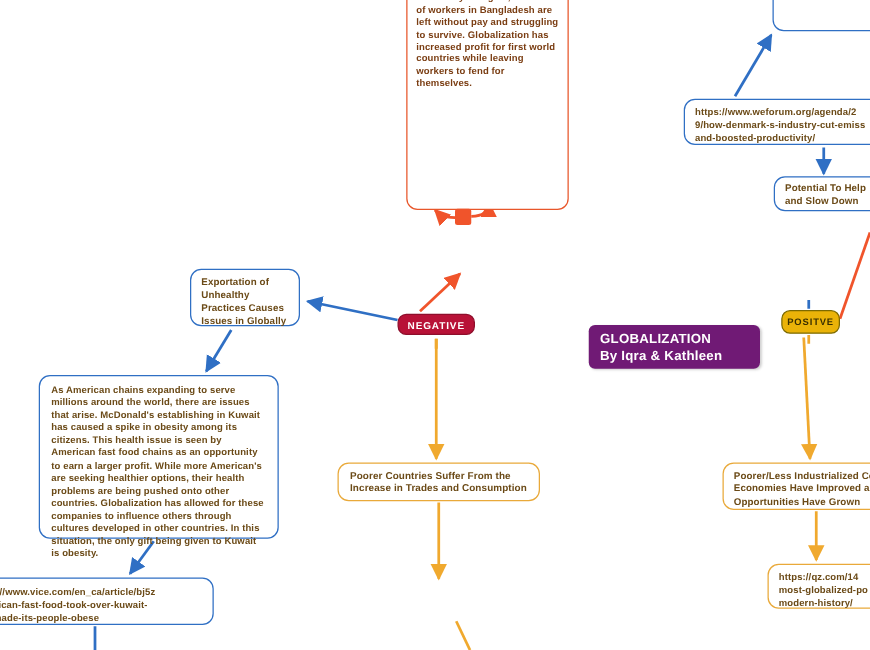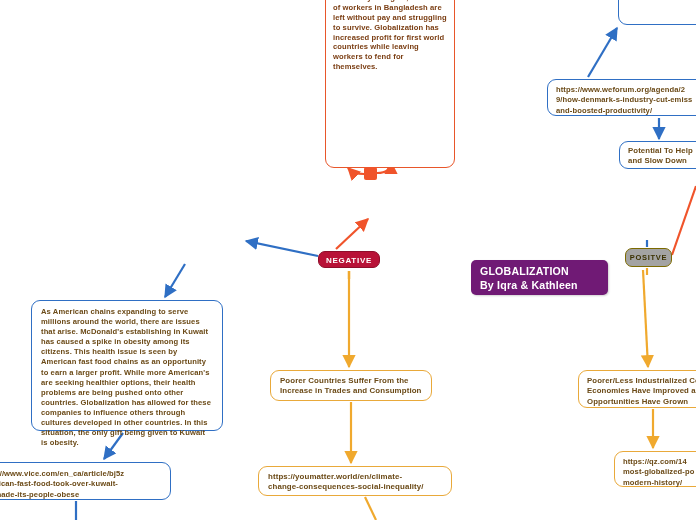--- a/index.html
+++ b/index.html
@@ -145,21 +145,21 @@
     line-height: 17px;
     background: #B81237;
     border: 1.5px solid #8E0E2B;
     color: #ffffff;
     font-size: 8px;
   }
   #badge-positive {
     left: 625px; top: 248px;
     width: 47px; height: 19px;
     line-height: 17px;
-    background: #a3a3a3;
+    background: #eab308;
     border: 1.6px solid #7C6A00;
     color: #3A3000;
     font-size: 7.5px;
   }
 
   
   #title-card {
     position: absolute;
     left: 471px; top: 260px;
     width: 137px; height: 35px;
@@ -239,32 +239,34 @@
     <line x1="647" y1="268" x2="647" y2="275" stroke="#F0A92E" stroke-width="2.2"></line>
 
     <line x1="349" y1="271" x2="349" y2="279" stroke="#F0A92E" stroke-width="2.4"></line>
   </svg>
 
   <div id="elbow-node"></div>
 
   <div class="node v-red" id="story-red">number of orders to fulfill. As it is, factory and manual labour workers are put in harsh working conditions while being paid a measly salary. The globalization may have granted jobs, but barely any benefits are reaped for workers. Recently, Covid-19 has caused there to be a hiatus in retail sales, causing fast-fashion companies refusing to pay for their orders. By doing so, millions of workers in Bangladesh are left without pay and struggling to survive. Globalization has increased profit for first world countries while leaving workers to fend for themselves.</div>
 
 
+  <div class="node v-blue" id="export-unhealthy">Exportation of
+Unhealthy
+Practices Causes
+Issues in Globally</div>
 
   <div class="node v-blue" id="american-chains">As American chains expanding to serve millions around the world, there are issues that arise. McDonald's establishing in Kuwait has caused a spike in obesity among its citizens. This health issue is seen by American fast food chains as an opportunity to earn a larger profit. While more American's are seeking healthier options, their health problems are being pushed onto other countries. Globalization has allowed for these companies to influence others through cultures developed in other countries. In this situation, the only gift being given to Kuwait is obesity.</div>
 
   <div class="node v-blue" id="vice-link">https://www.vice.com/en_ca/article/bj5z
 /american-fast-food-took-over-kuwait-
 and-made-its-people-obese</div>
 
   <div class="node v-gold" id="poorer-suffer">Poorer Countries Suffer From the
 Increase in Trades and Consumption</div>
 
-  <div class="node v-gold" id="youmatter-link">https://youmatter.world/en/climate-
-change-consequences-social-inequality/</div>
 
   <div class="node v-blue" id="windmill">Windm
 a worl
 renew</div>
 
   <div class="node v-blue" id="weforum-link">https://www.weforum.org/agenda/2
 9/how-denmark-s-industry-cut-emiss
 and-boosted-productivity/</div>
 
   <div class="node v-blue" id="potential-help">Potential To Help

